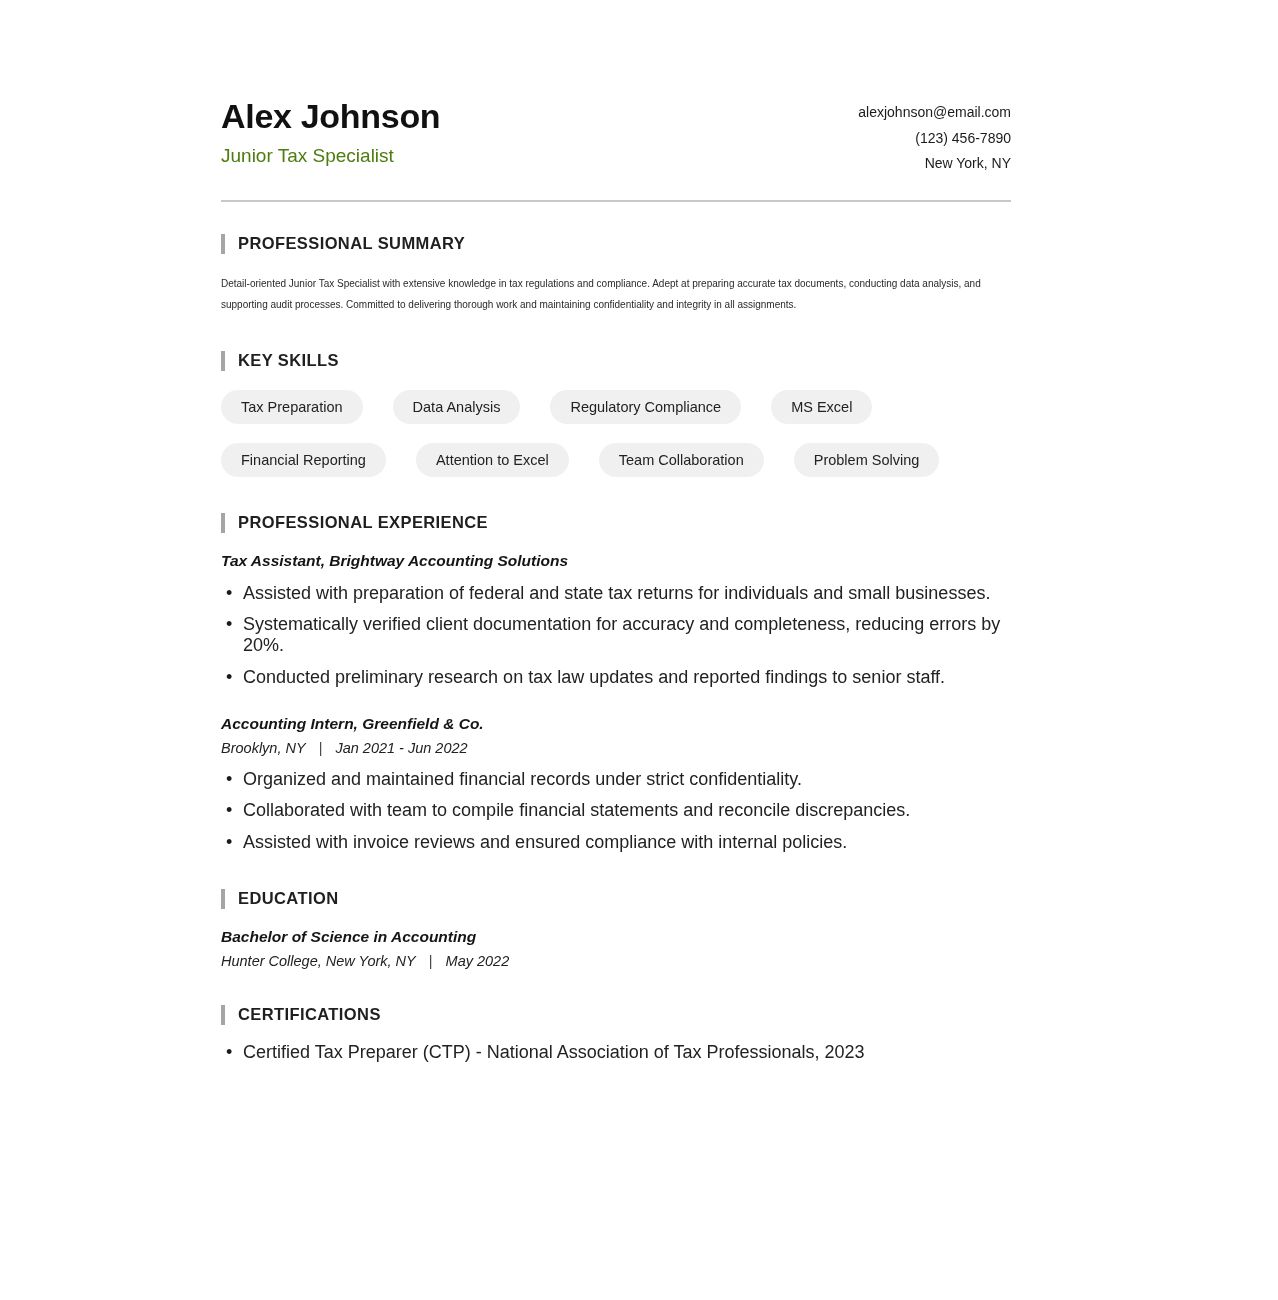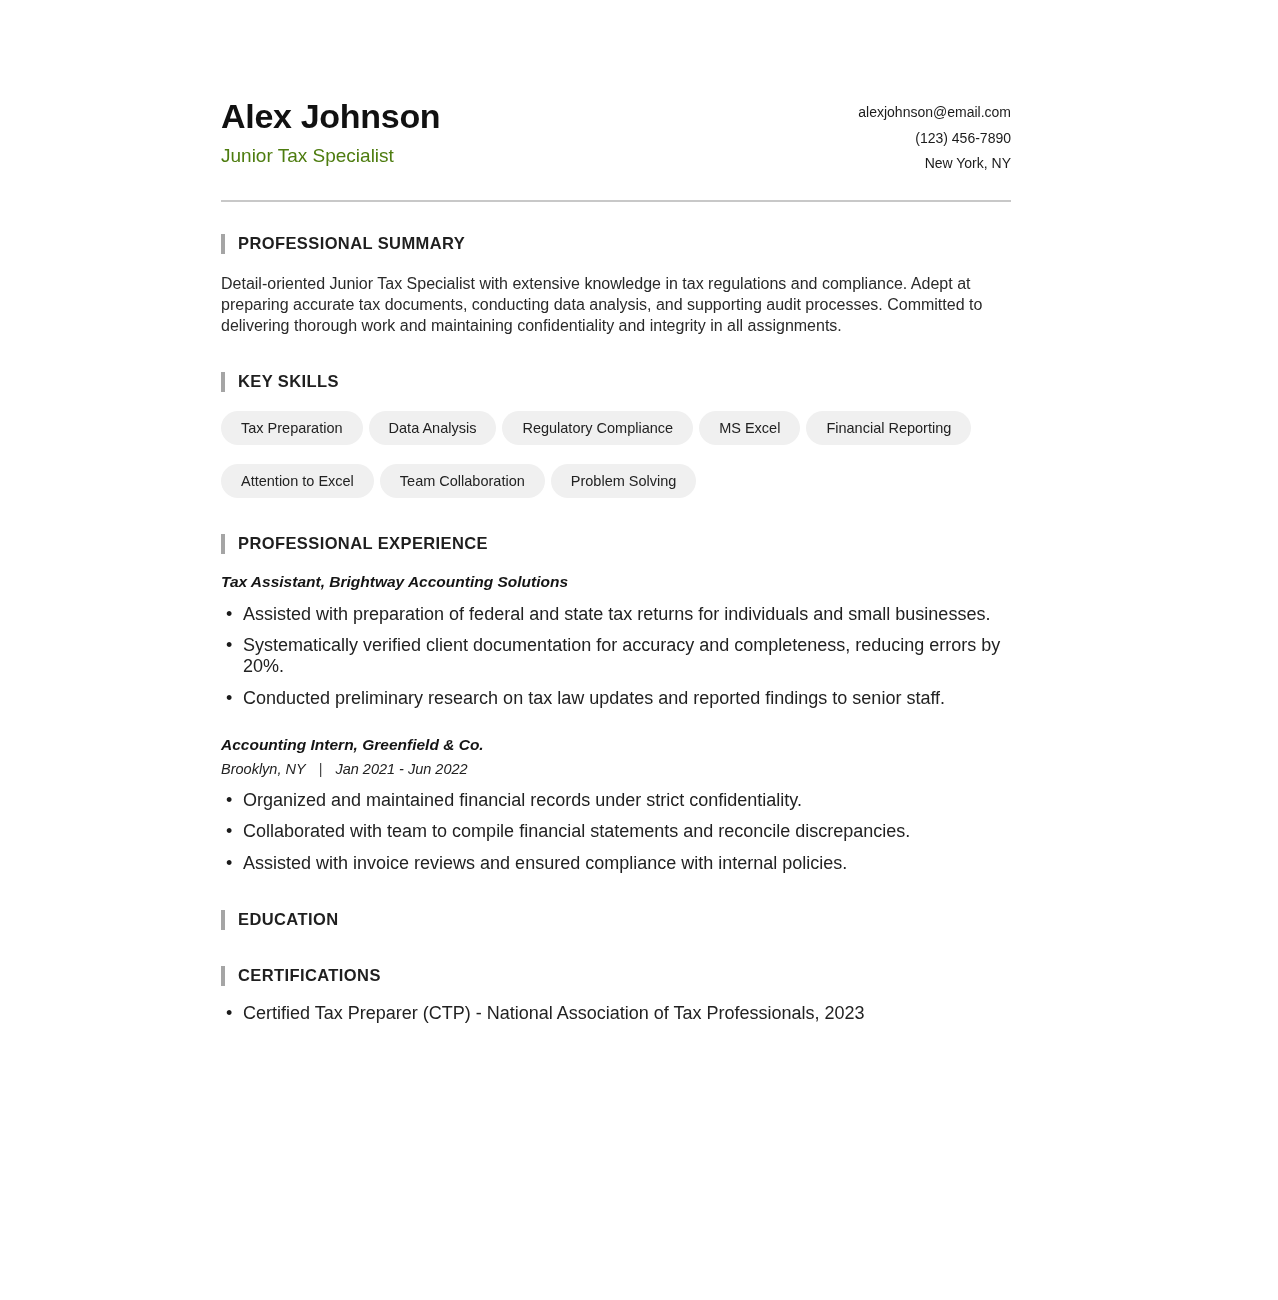--- a/index.html
+++ b/index.html
@@ -67,32 +67,32 @@
   .sec-title {
     font-size: 16.5px;
     font-weight: 700;
     letter-spacing: 0.4px;
     color: #1f1f1f;
   }
 
   
   .summary-text {
     margin-top: 19px;
-    font-size: 16px;
+    font-size: 10px;
     line-height: 21px;
     color: #2a2a2a;
     max-width: 836px;
   }
 
   
   .skills {
     margin-top: 19px;
     display: flex;
     flex-wrap: wrap;
-    gap: 19px 6px;
+    gap: 19px 30px;
     max-width: 836px;
   }
   .pill {
     background: #f0f0f0;
     border-radius: 19px;
     padding: 9px 20px;
     font-size: 14.5px;
     color: #222222;
     white-space: nowrap;
   }
@@ -213,20 +213,26 @@
         <li>Assisted with invoice reviews and ensured compliance with internal policies.</li>
       </ul>
     </div>
   </section>
 
   <section>
     <div class="sec-heading">
       <span class="sec-bar"></span>
       <h2 class="sec-title">EDUCATION</h2>
     </div>
+    <div class="edu-block">
+      <div class="degree">Bachelor of Science in Accounting</div>
+      <div class="meta">
+        <span>Hunter College, New York, NY</span><span class="pipe">|</span><span>May 2022</span>
+      </div>
+    </div>
   </section>
 
   <section>
     <div class="sec-heading">
       <span class="sec-bar"></span>
       <h2 class="sec-title">CERTIFICATIONS</h2>
     </div>
     <ul class="bullets certs">
       <li>Certified Tax Preparer (CTP) - National Association of Tax Professionals, 2023</li>
     </ul>

